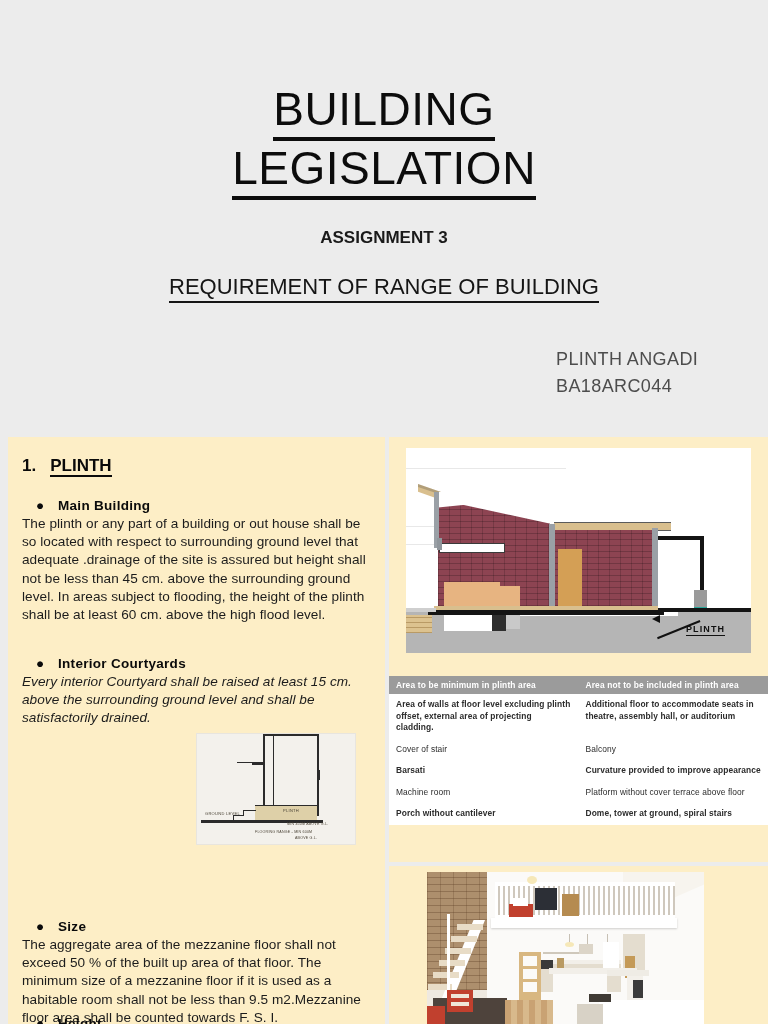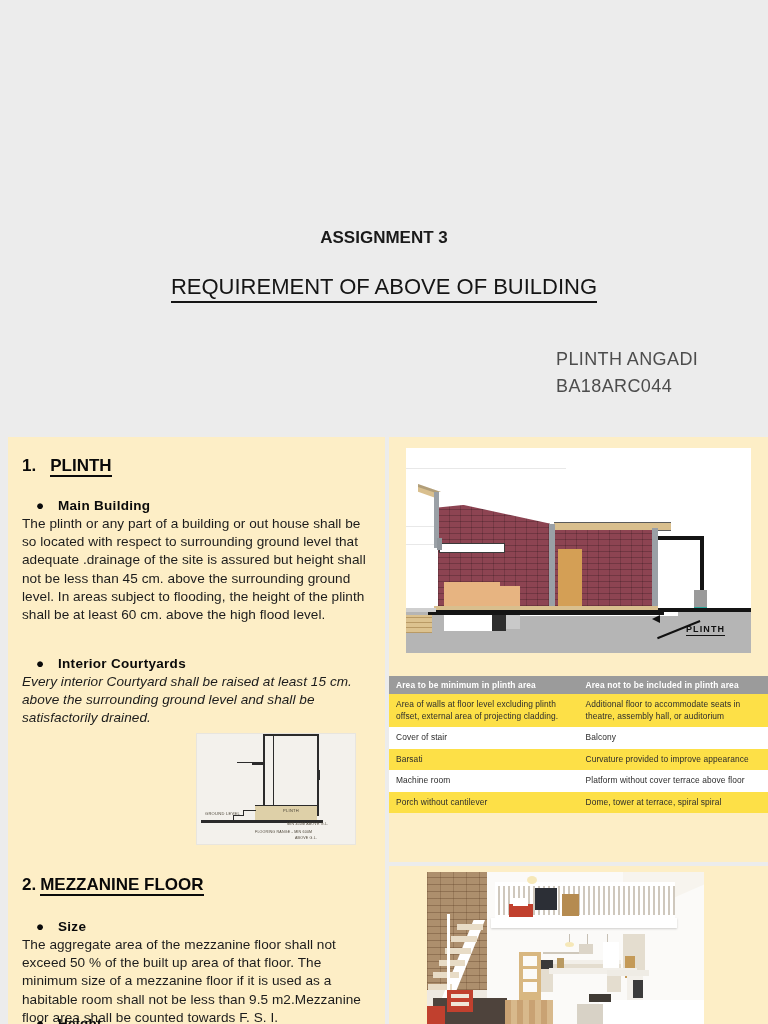--- a/index.html
+++ b/index.html
@@ -217,21 +217,21 @@
     padding: 4px 7px;
     font-size: 8.4px;
     letter-spacing: 0.15px;
   }
   .ptable td {
     padding: 5px 7px;
     vertical-align: top;
     line-height: 11.5px;
     letter-spacing: 0.1px;
   }
-  .ptable tr.alt td { background: #fde047; }
+  .ptable tr.alt td { background: #ffffff; font-weight: bold; }
   .ptable tr.plain td { background: #ffffff; }
 
   
   .photo {
     position: absolute;
     left: 427px;
     top: 872px;
     width: 277px;
     height: 152px;
     overflow: hidden;
@@ -259,25 +259,29 @@
   .ph-door  { background: #d8b781; }
   .ph-lamp  { background: #f6e8b8; border-radius: 50%; }
 </style>
 </head>
 <body>
 
 <div class="page">
 
   <div class="title-block">
 
+    <div class="doc-title">
+      <div><span class="tl">BUILDING</span></div>
+      <div><span class="tl">LEGISLATION</span></div>
+    </div>
 
     <div class="assignment">ASSIGNMENT 3</div>
 
     <div class="subtitle">
-      <span class="tl">REQUIREMENT OF ABOVE OF BUILDING</span>
+      <span class="tl">REQUIREMENT OF RANGE OF BUILDING</span>
     </div>
 
     <div class="author">
       <div>PLINTH ANGADI</div>
       <div>BA18ARC044</div>
     </div>
   </div>
 
   <div class="cream-left"></div>
   <div class="cream-right"></div>
@@ -290,23 +294,20 @@
   <div class="bullet-head" id="bh-main">
     <span class="dot">●</span><span>Main Building</span>
   </div>
   <div class="body-text" id="p-main">The plinth or any part of a building or out house shall be so located with respect to surrounding ground level that adequate .drainage of the site is assured but height shall not be less than 45 cm. above the surrounding ground level. In areas subject to flooding, the height of the plinth shall be at least 60 cm. above the high flood level.</div>
 
   <div class="bullet-head" id="bh-courty">
     <span class="dot">●</span><span>Interior Courtyards</span>
   </div>
   <div class="body-text" id="p-courty">Every interior Courtyard shall be raised at least 15 cm. above the surrounding ground level and shall be satisfactorily drained.</div>
 
-  <div class="sec-heading" id="mezz-heading">
-    <span class="num">2.</span><span class="ul">MEZZANINE FLOOR</span>
-  </div>
 
   <div class="bullet-head" id="bh-size">
     <span class="dot">●</span><span>Size</span>
   </div>
   <div class="body-text" id="p-size">The aggregate area of the mezzanine floor shall not exceed 50 % of the built up area of that floor. The minimum size of a mezzanine floor if it is used as a habitable room shall not be less than 9.5 m2.Mezzanine floor area shall be counted towards F. S. I.</div>
 
   <div class="bullet-head" id="bh-height">
     <span class="dot">●</span><span>Height</span>
   </div>
 
@@ -424,21 +425,21 @@
       <tr class="alt">
         <td>Barsati</td>
         <td>Curvature provided to improve appearance</td>
       </tr>
       <tr class="plain">
         <td>Machine room</td>
         <td>Platform without cover terrace above floor</td>
       </tr>
       <tr class="alt">
         <td>Porch without cantilever</td>
-        <td>Dome, tower at terrace, spiral spiral</td>
+        <td>Dome, tower at ground, spiral stairs</td>
       </tr>
     </tbody>
   </table>
 
   <div class="photo">
 
     <div class="ph ph-wall" style="left:0; top:0; width:277px; height:152px;"></div>
     <div class="ph ph-white" style="left:60px; top:0; width:217px; height:152px;"></div>
 
     <div class="ph ph-brick" style="left:0; top:0; width:60px; height:118px;"></div>

